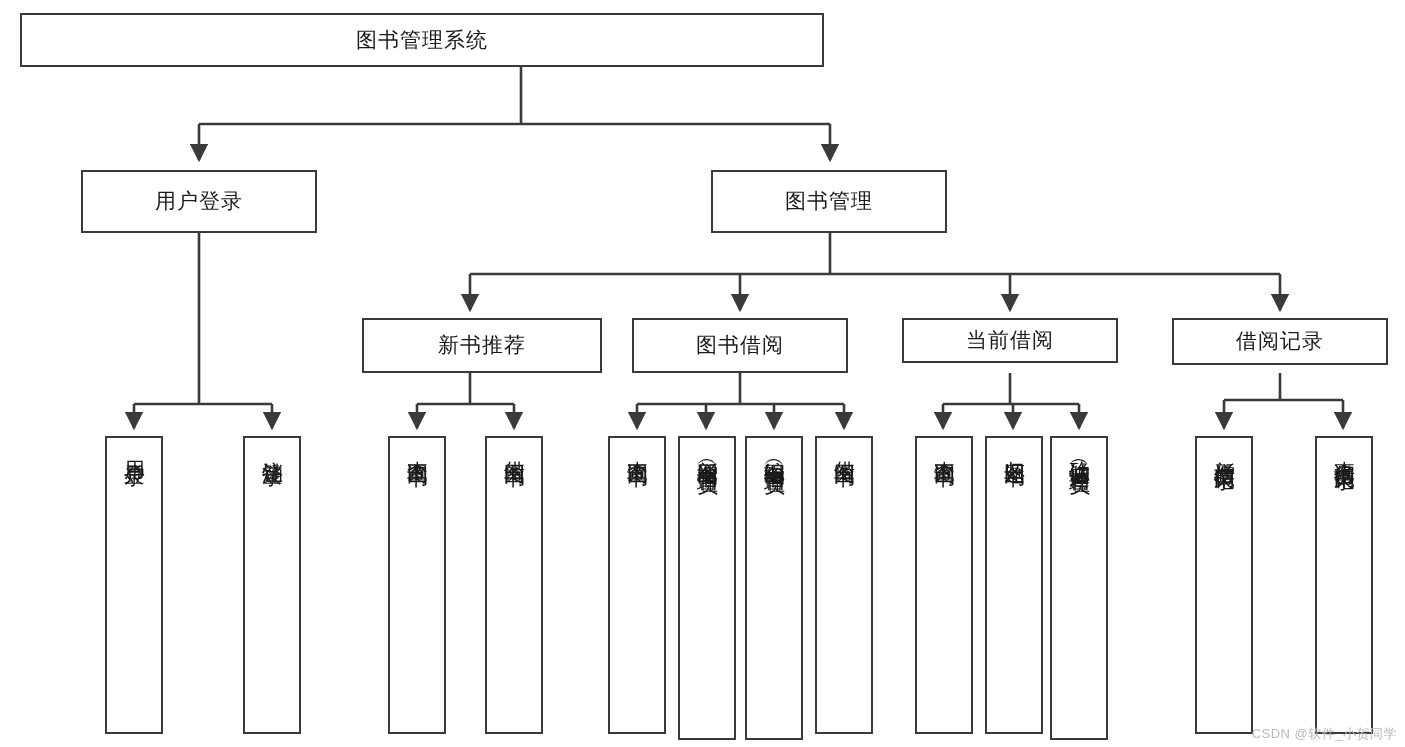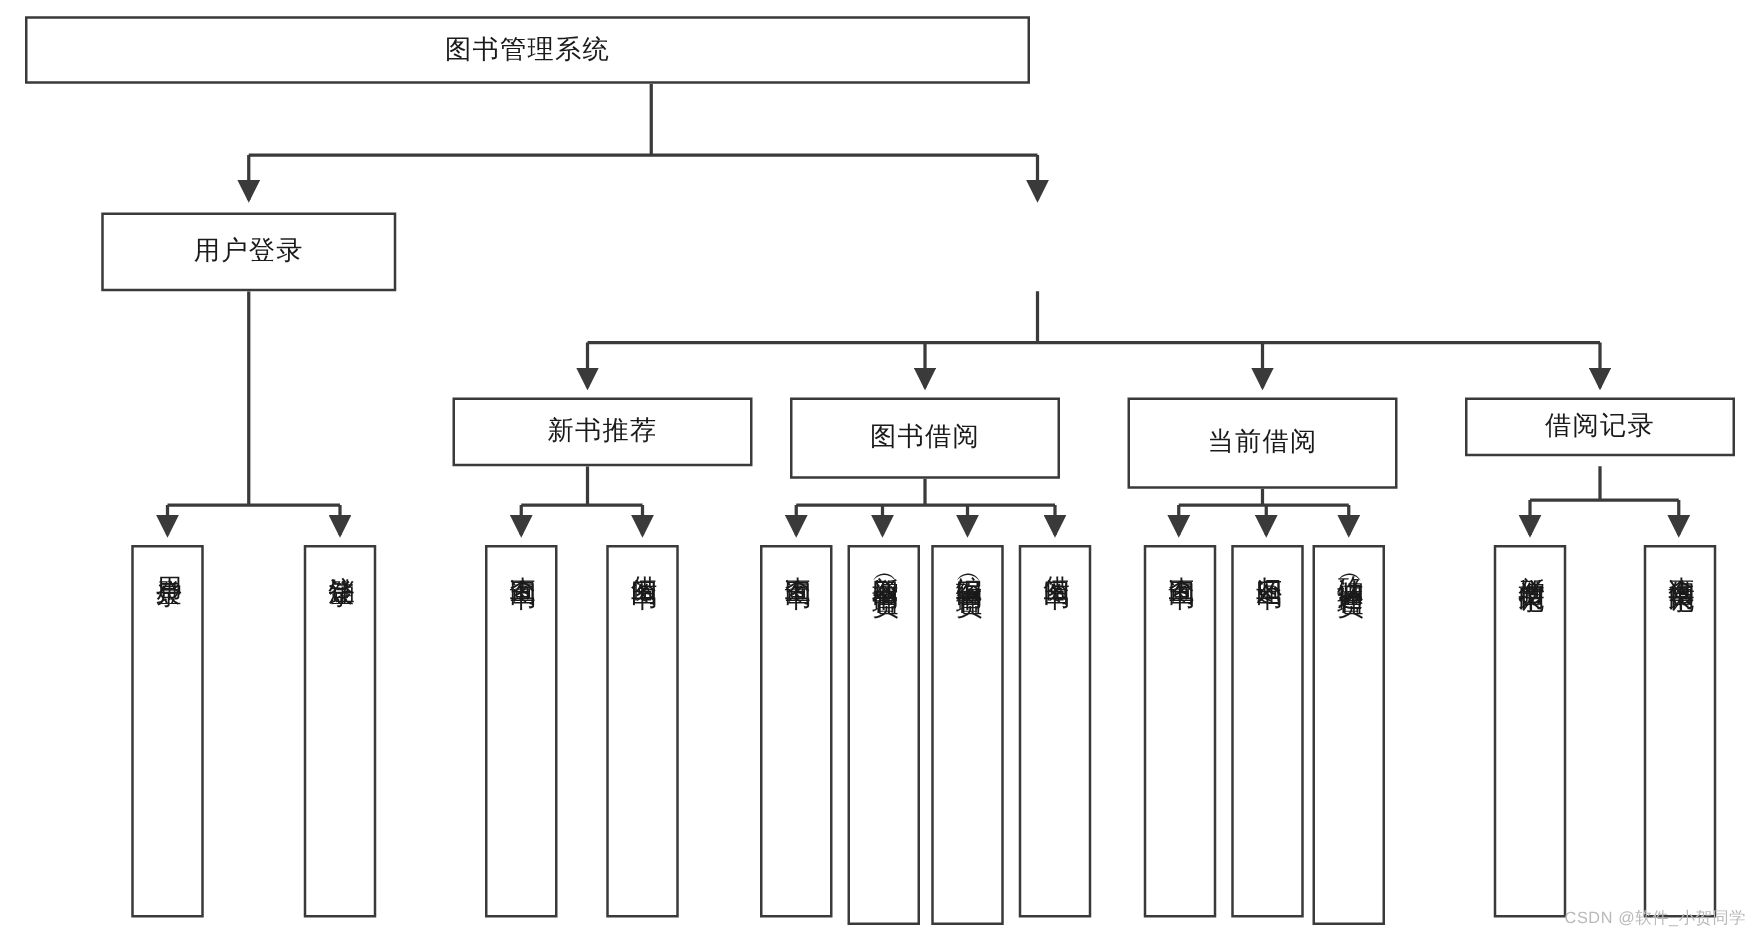--- a/index.html
+++ b/index.html
@@ -120,28 +120,31 @@
     </g>
   </svg>
 
   <div class="node h node-root" style="left:20px; top:13px; width:804px; height:54px;">
     <span>图书管理系统</span>
   </div>
 
   <div class="node h" style="left:81px; top:170px; width:236px; height:63px;">
     <span>用户登录</span>
   </div>
+  <div class="node h" style="left:711px; top:170px; width:236px; height:63px;">
+    <span>图书管理</span>
+  </div>
 
   <div class="node h" style="left:362px; top:318px; width:240px; height:55px;">
     <span>新书推荐</span>
   </div>
-  <div class="node h" style="left:632px; top:318px; width:216px; height:65px;">
+  <div class="node h" style="left:632px; top:318px; width:216px; height:55px;">
     <span>图书借阅</span>
   </div>
-  <div class="node h" style="left:902px; top:318px; width:216px; height:73px;">
+  <div class="node h" style="left:902px; top:318px; width:216px; height:45px;">
     <span>当前借阅</span>
   </div>
   <div class="node h" style="left:1172px; top:318px; width:216px; height:47px;">
     <span>借阅记录</span>
   </div>
 
   <div class="node v" style="left:105px; top:436px; width:58px; height:298px;">
     <span>用户登录</span>
   </div>
   <div class="node v" style="left:243px; top:436px; width:58px; height:298px;">

